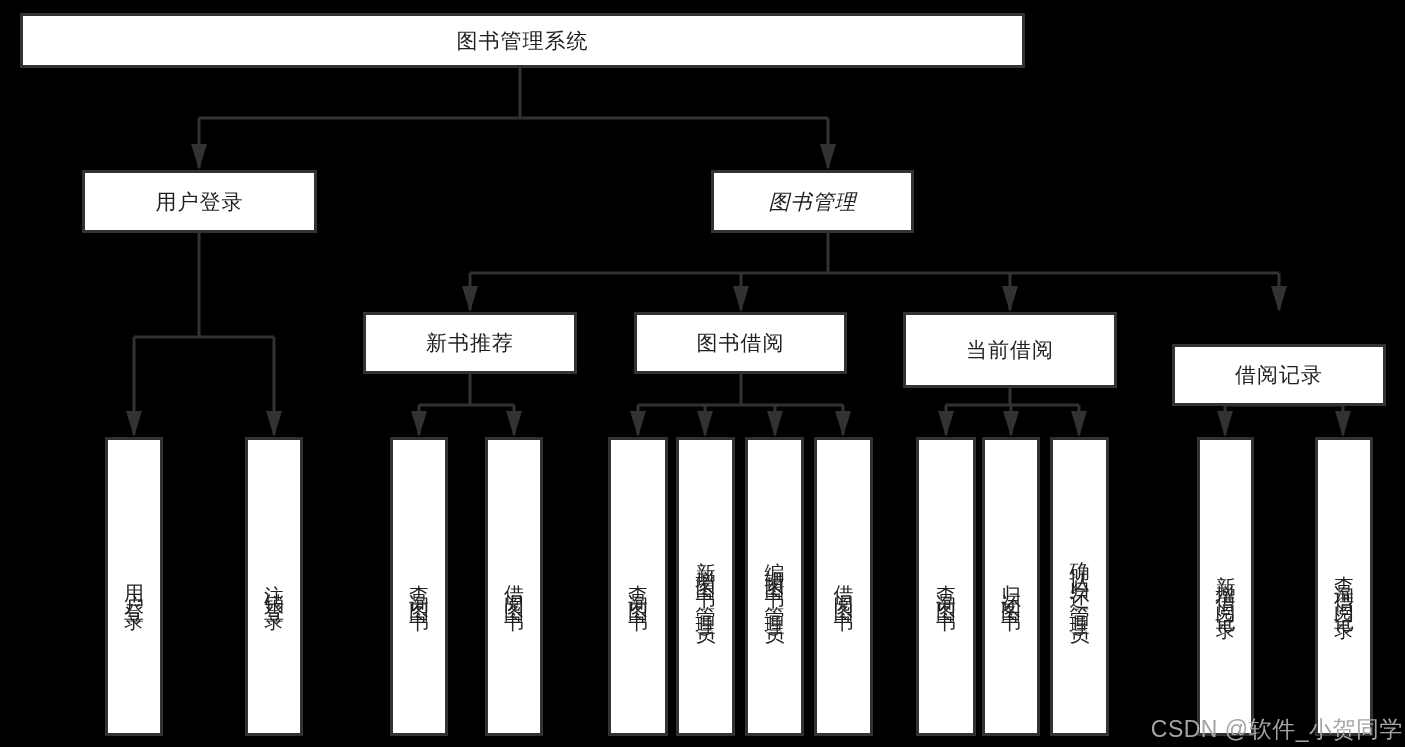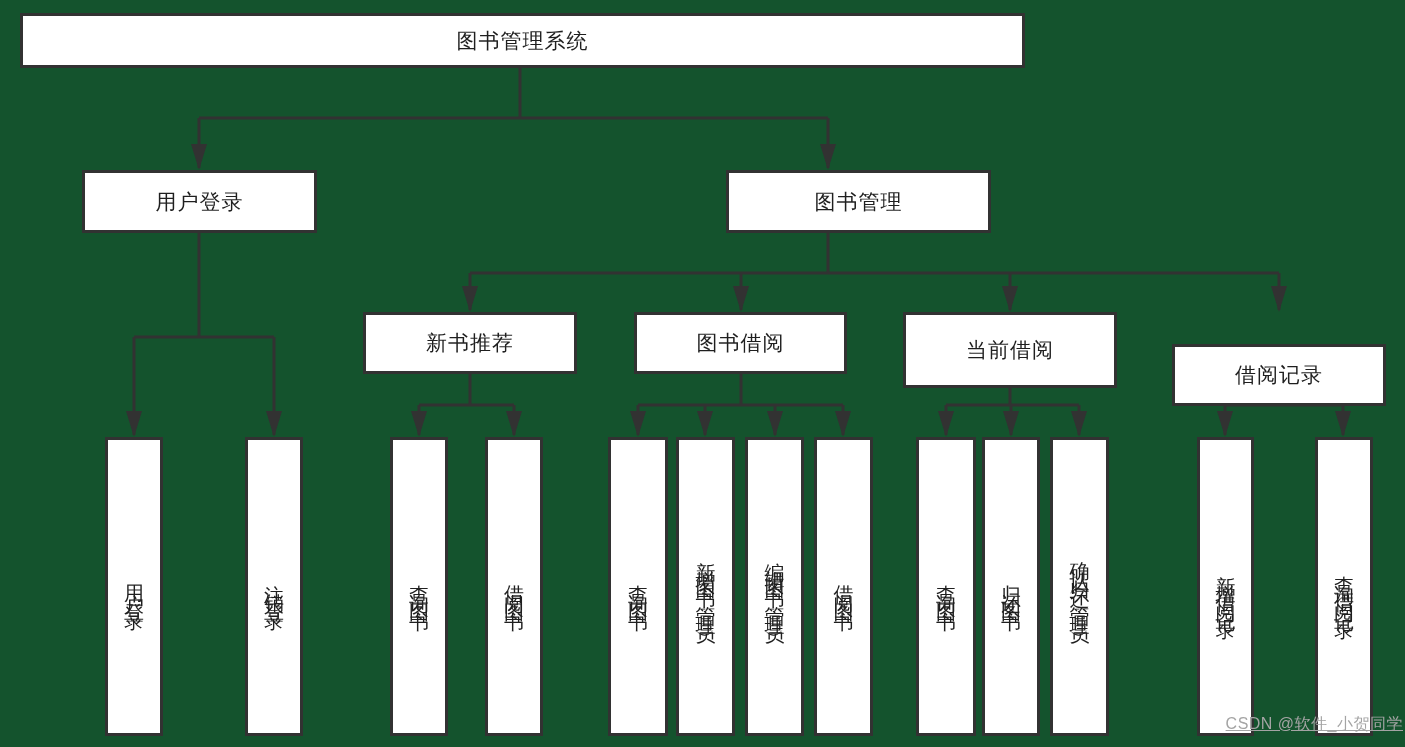--- a/index.html
+++ b/index.html
@@ -1,19 +1,19 @@
 <!DOCTYPE html>
 <html><head>
 <meta charset="utf-8">
 <style>
   html,body{margin:0;padding:0;background:#ffffff;}
   #stage{
     position:relative;
     width:1405px;height:747px;
-    background:#14532d;
+    background:#000000;
     font-family:"Liberation Sans","DejaVu Sans",sans-serif;
     overflow:hidden;
   }
   #connectors{position:absolute;left:0;top:0;z-index:1;}
   .node{
     position:absolute;
     box-sizing:border-box;
     border:3px solid #323232;
     background:#ffffff;
     display:flex;
@@ -32,25 +32,24 @@
     text-orientation:mixed;
     font-size:20px;
     letter-spacing:9px;
     line-height:1.05;
   }
   #watermark{
     position:absolute;
     right:2px;
     top:714px;
     z-index:3;
-    font-size:16px;
+    font-size:23px;
     color:#a4a4a4;
     white-space:nowrap;
     letter-spacing:0.5px;
-    text-decoration:underline;
   }
 </style>
 </head>
 <body>
 
 <div id="stage">
 
   <svg id="connectors" width="1405" height="747" viewBox="0 0 1405 747" xmlns="http://www.w3.org/2000/svg">
     <defs>
       <marker id="arrow" viewBox="0 0 26 16" refX="24" refY="8" markerWidth="26" markerHeight="16" markerUnits="userSpaceOnUse" orient="auto">
@@ -94,21 +93,21 @@
     </g>
   </svg>
 
   <div class="node h" style="left:20px;top:13px;width:1005px;height:55px;">
     <span class="label">图书管理系统</span>
   </div>
 
   <div class="node h" style="left:82px;top:170px;width:235px;height:63px;">
     <span class="label">用户登录</span>
   </div>
-  <div class="node h" style="left:726px;top:170px;width:265px;height:63px;">
+  <div class="node h" style="left:711px;top:170px;width:203px;height:63px;font-style:italic;">
     <span class="label">图书管理</span>
   </div>
 
   <div class="node h" style="left:634px;top:312px;width:213px;height:62px;">
     <span class="label">图书借阅</span>
   </div>
   <div class="node h" style="left:363px;top:312px;width:214px;height:62px;">
     <span class="label">新书推荐</span>
   </div>
   <div class="node h" style="left:903px;top:312px;width:214px;height:76px;">

